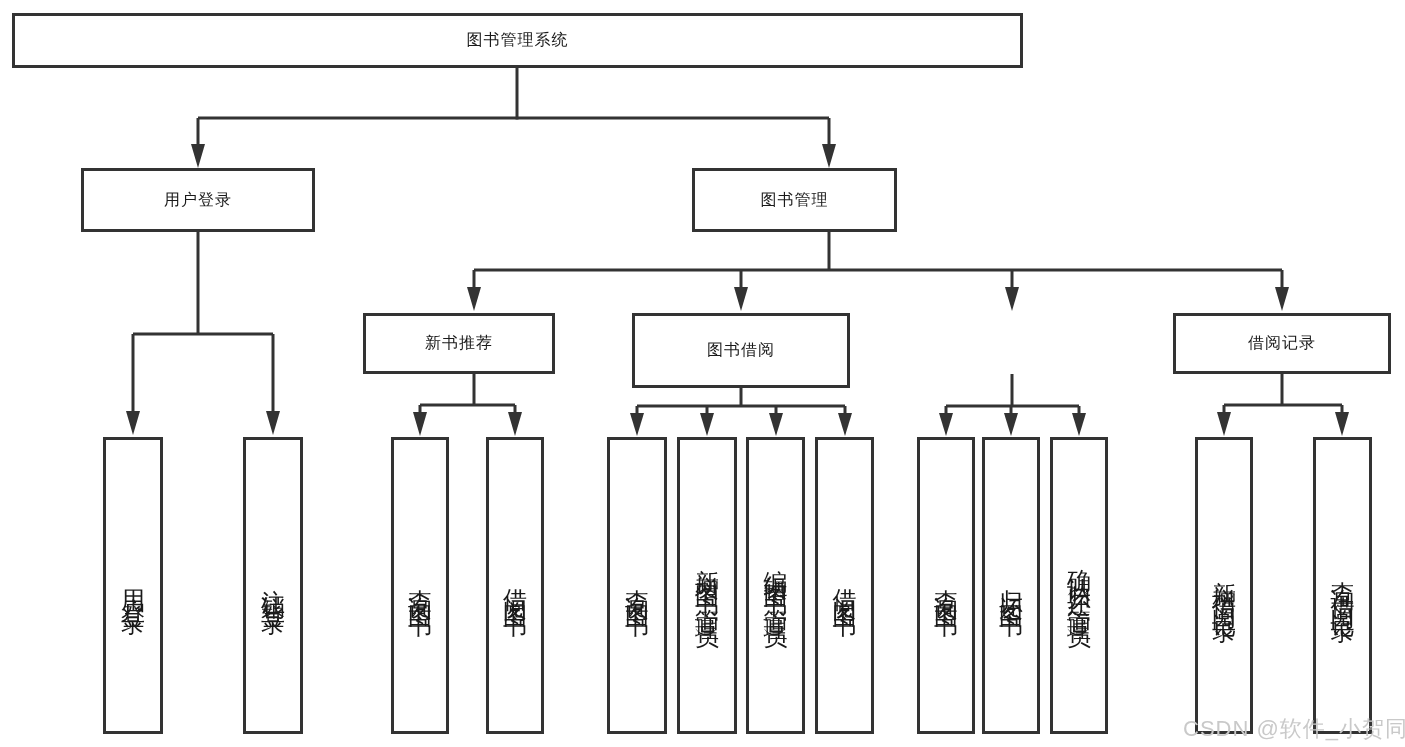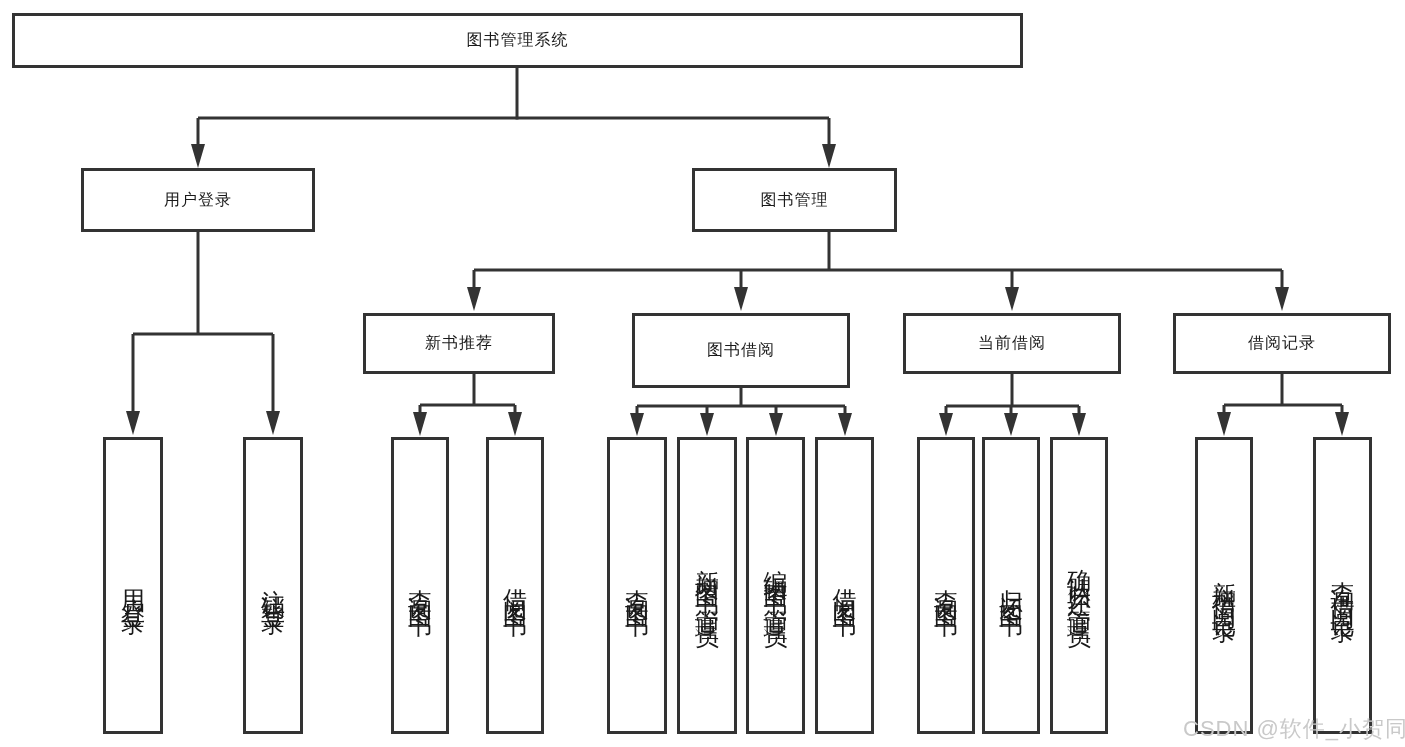--- a/index.html
+++ b/index.html
@@ -124,21 +124,20 @@
     <polygon points="1335,412 1349,412 1342,436"></polygon>
   </svg>
 
   <div class="box" style="left:12px; top:13px; width:1011px; height:55px;">图书管理系统</div>
 
   <div class="box" style="left:81px; top:168px; width:234px; height:64px;">用户登录</div>
   <div class="box" style="left:692px; top:168px; width:205px; height:64px;">图书管理</div>
 
   <div class="box" style="left:363px; top:313px; width:192px; height:61px;">新书推荐</div>
   <div class="box" style="left:632px; top:313px; width:218px; height:75px;">图书借阅</div>
-  <div class="box" style="left:903px; top:313px; width:218px; height:61px;">当前借阅</div>
   <div class="box" style="left:1173px; top:313px; width:218px; height:61px;">借阅记录</div>
 
   <div class="box vbox" style="left:103px; top:437px; width:60px; height:297px;">用户登录</div>
   <div class="box vbox" style="left:243px; top:437px; width:60px; height:297px;">注销登录</div>
 
   <div class="box vbox" style="left:391px; top:437px; width:58px; height:297px;">查询图书</div>
   <div class="box vbox" style="left:486px; top:437px; width:58px; height:297px;">借阅图书</div>
 
   <div class="box vbox" style="left:607px; top:437px; width:60px; height:297px;">查询图书</div>
   <div class="box vbox" style="left:677px; top:437px; width:60px; height:297px;">新增图书（管理员）</div>

